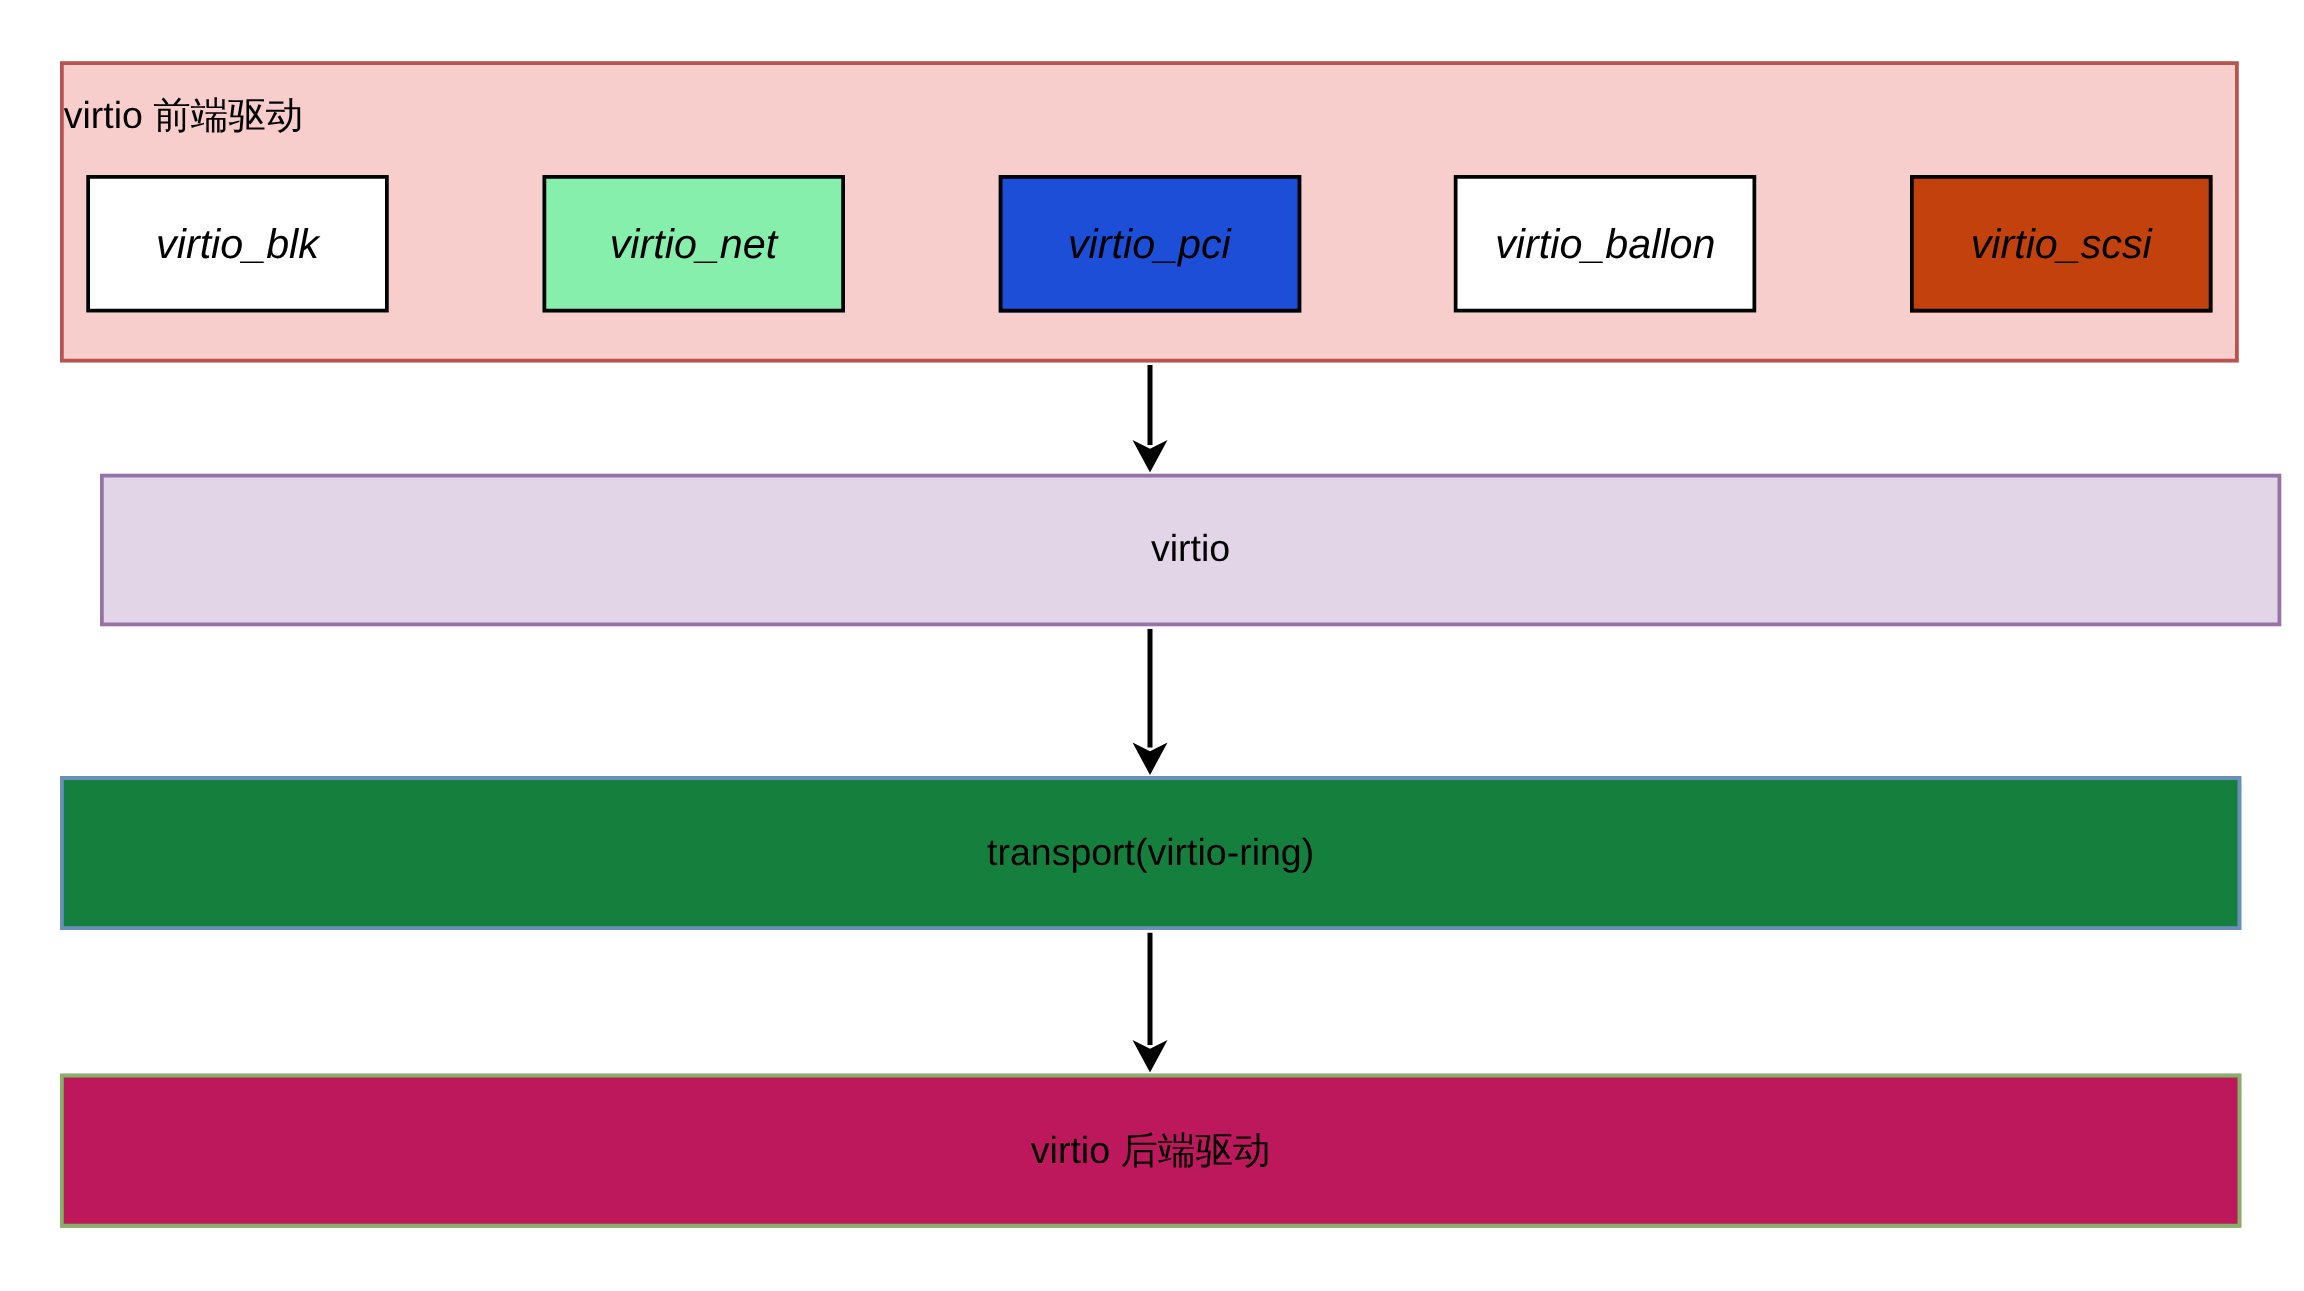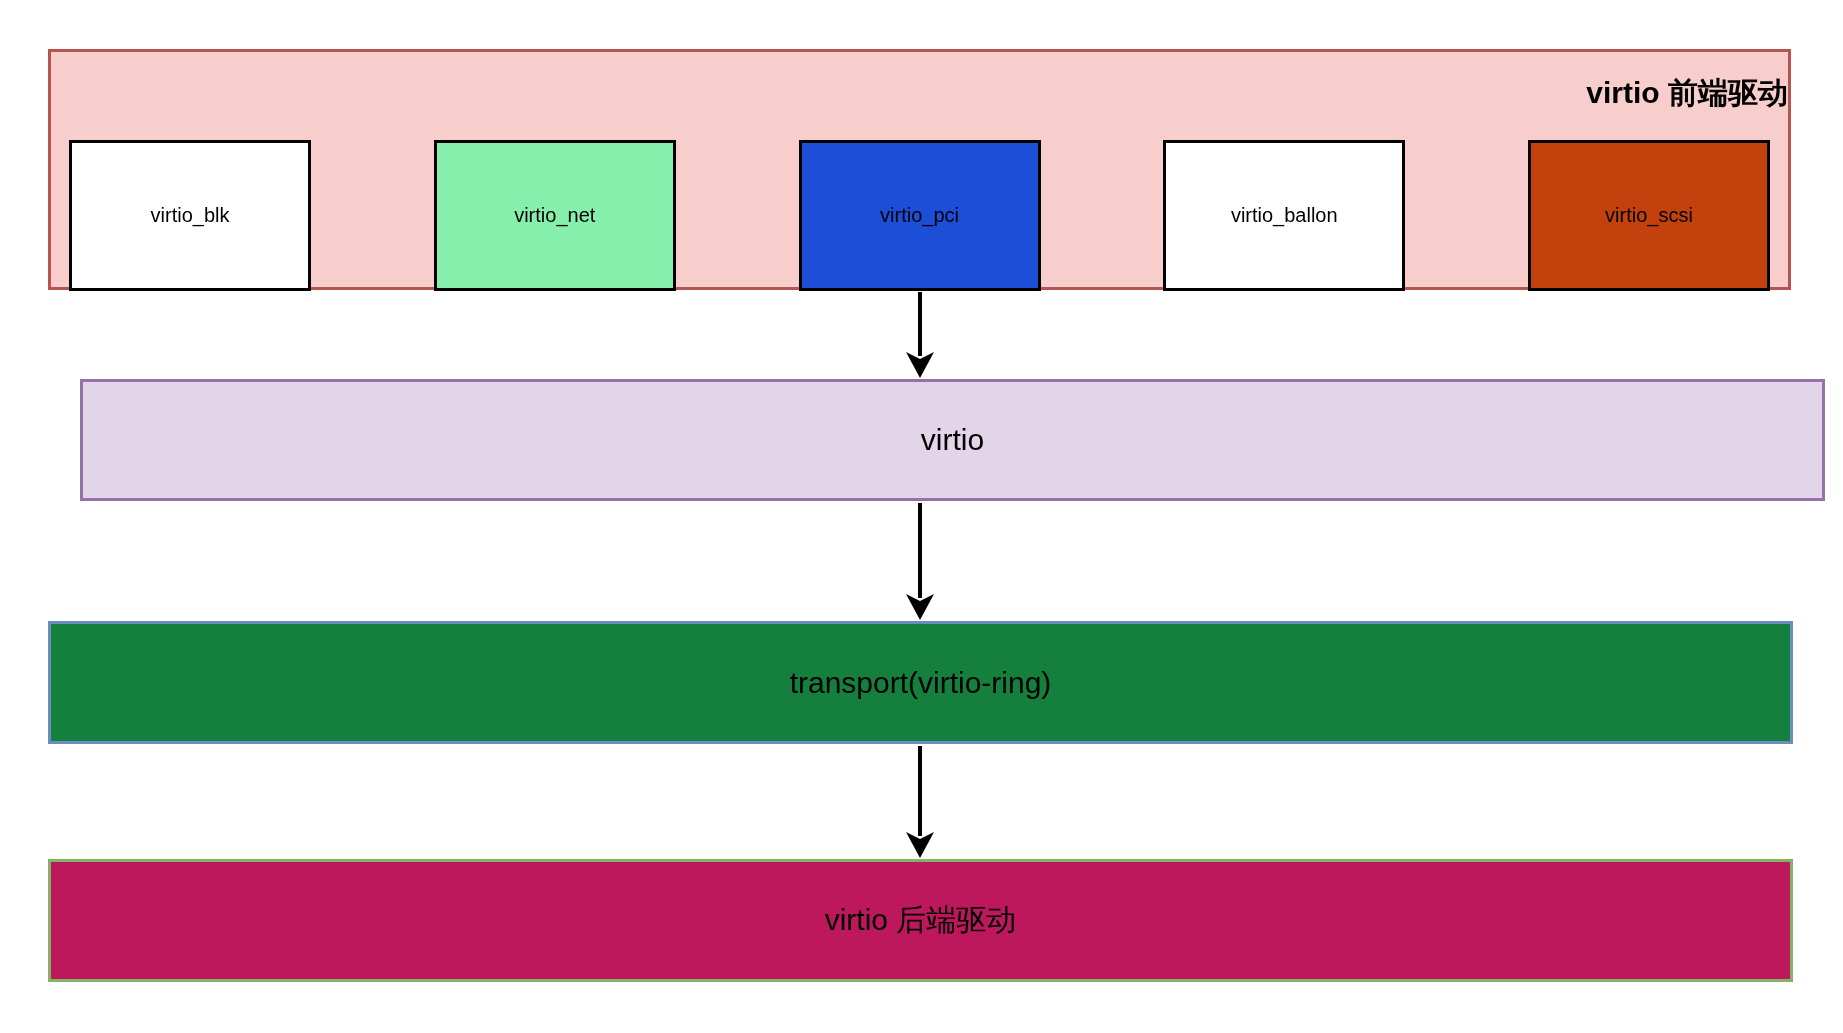--- a/index.html
+++ b/index.html
@@ -28,45 +28,45 @@
     left: 48px;
     top: 49px;
     width: 1743px;
     height: 241px;
   }
   .group-title {
     position: absolute;
     left: 0;
     right: 0;
     top: 24px;
-    text-align: right;
+    text-align: left;
     font-size: 30px;
     line-height: 34px;
     white-space: pre;
-    font-weight: bold;
   }
   .modules-row {
     position: absolute;
     left: 18px;
     right: 18px;
     top: 88px;
     height: 120px;
     display: flex;
     justify-content: space-between;
   }
   .module {
     box-sizing: border-box;
     width: 242px;
-    height: 151px;
+    height: 110px;
     background: #ffffff;
     border: 3px solid #000000;
     display: flex;
     align-items: center;
     justify-content: center;
-    font-size: 20px;
+    font-size: 33px;
+    font-style: italic;
   }
   
   .layer {
     left: 48px;
     width: 1745px;
     height: 122px;
     display: flex;
     align-items: center;
     justify-content: center;
     font-size: 30px;

